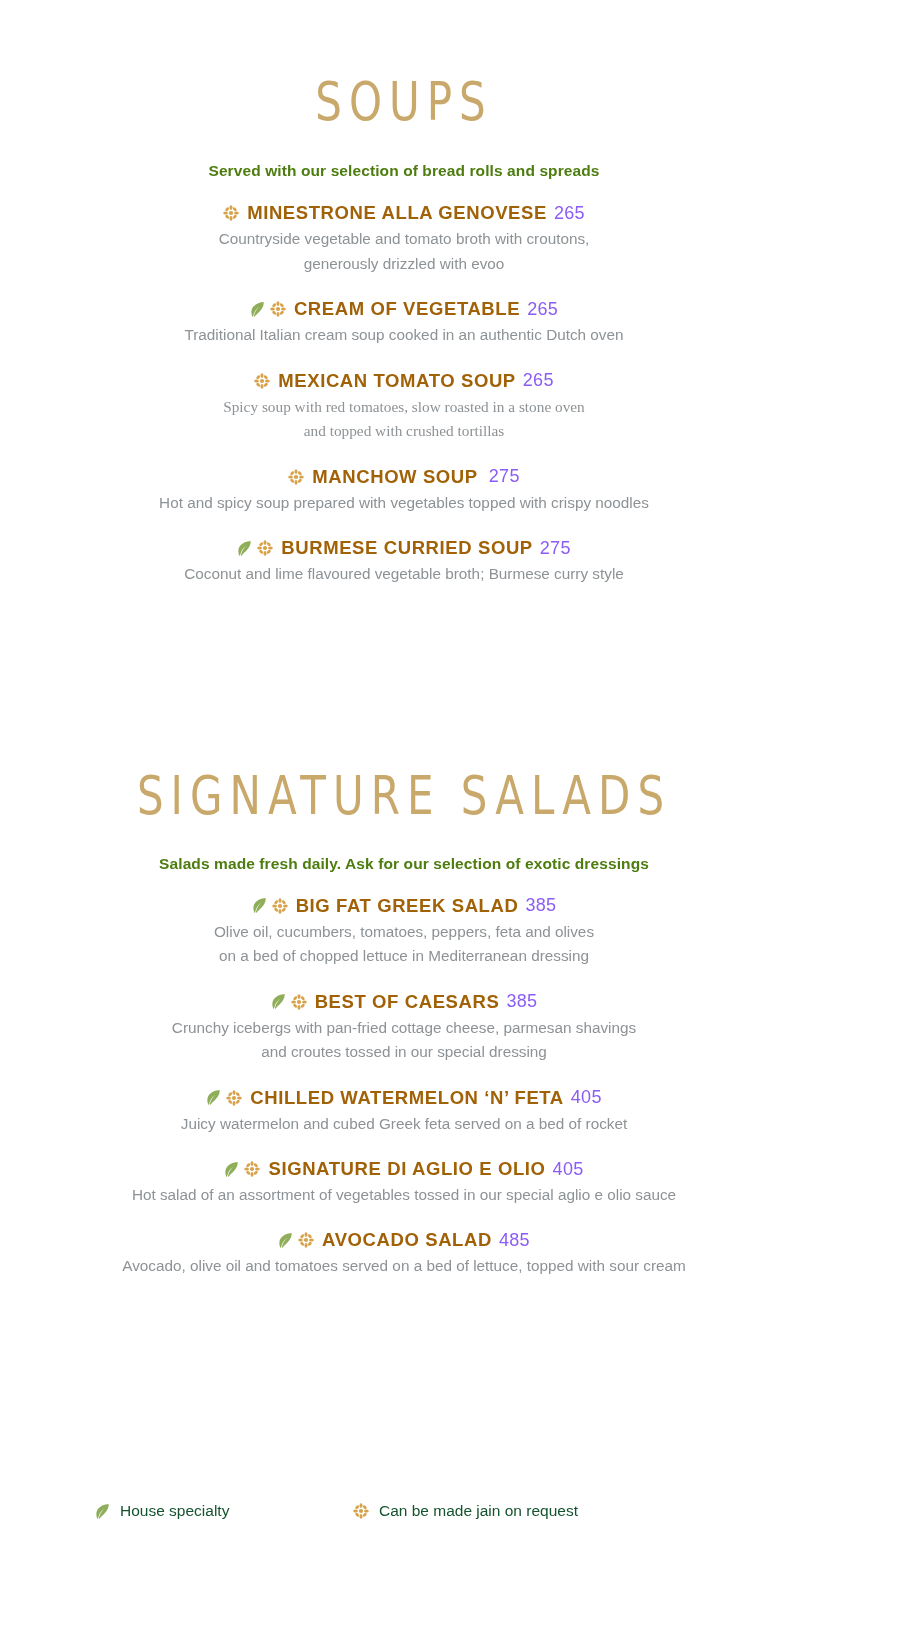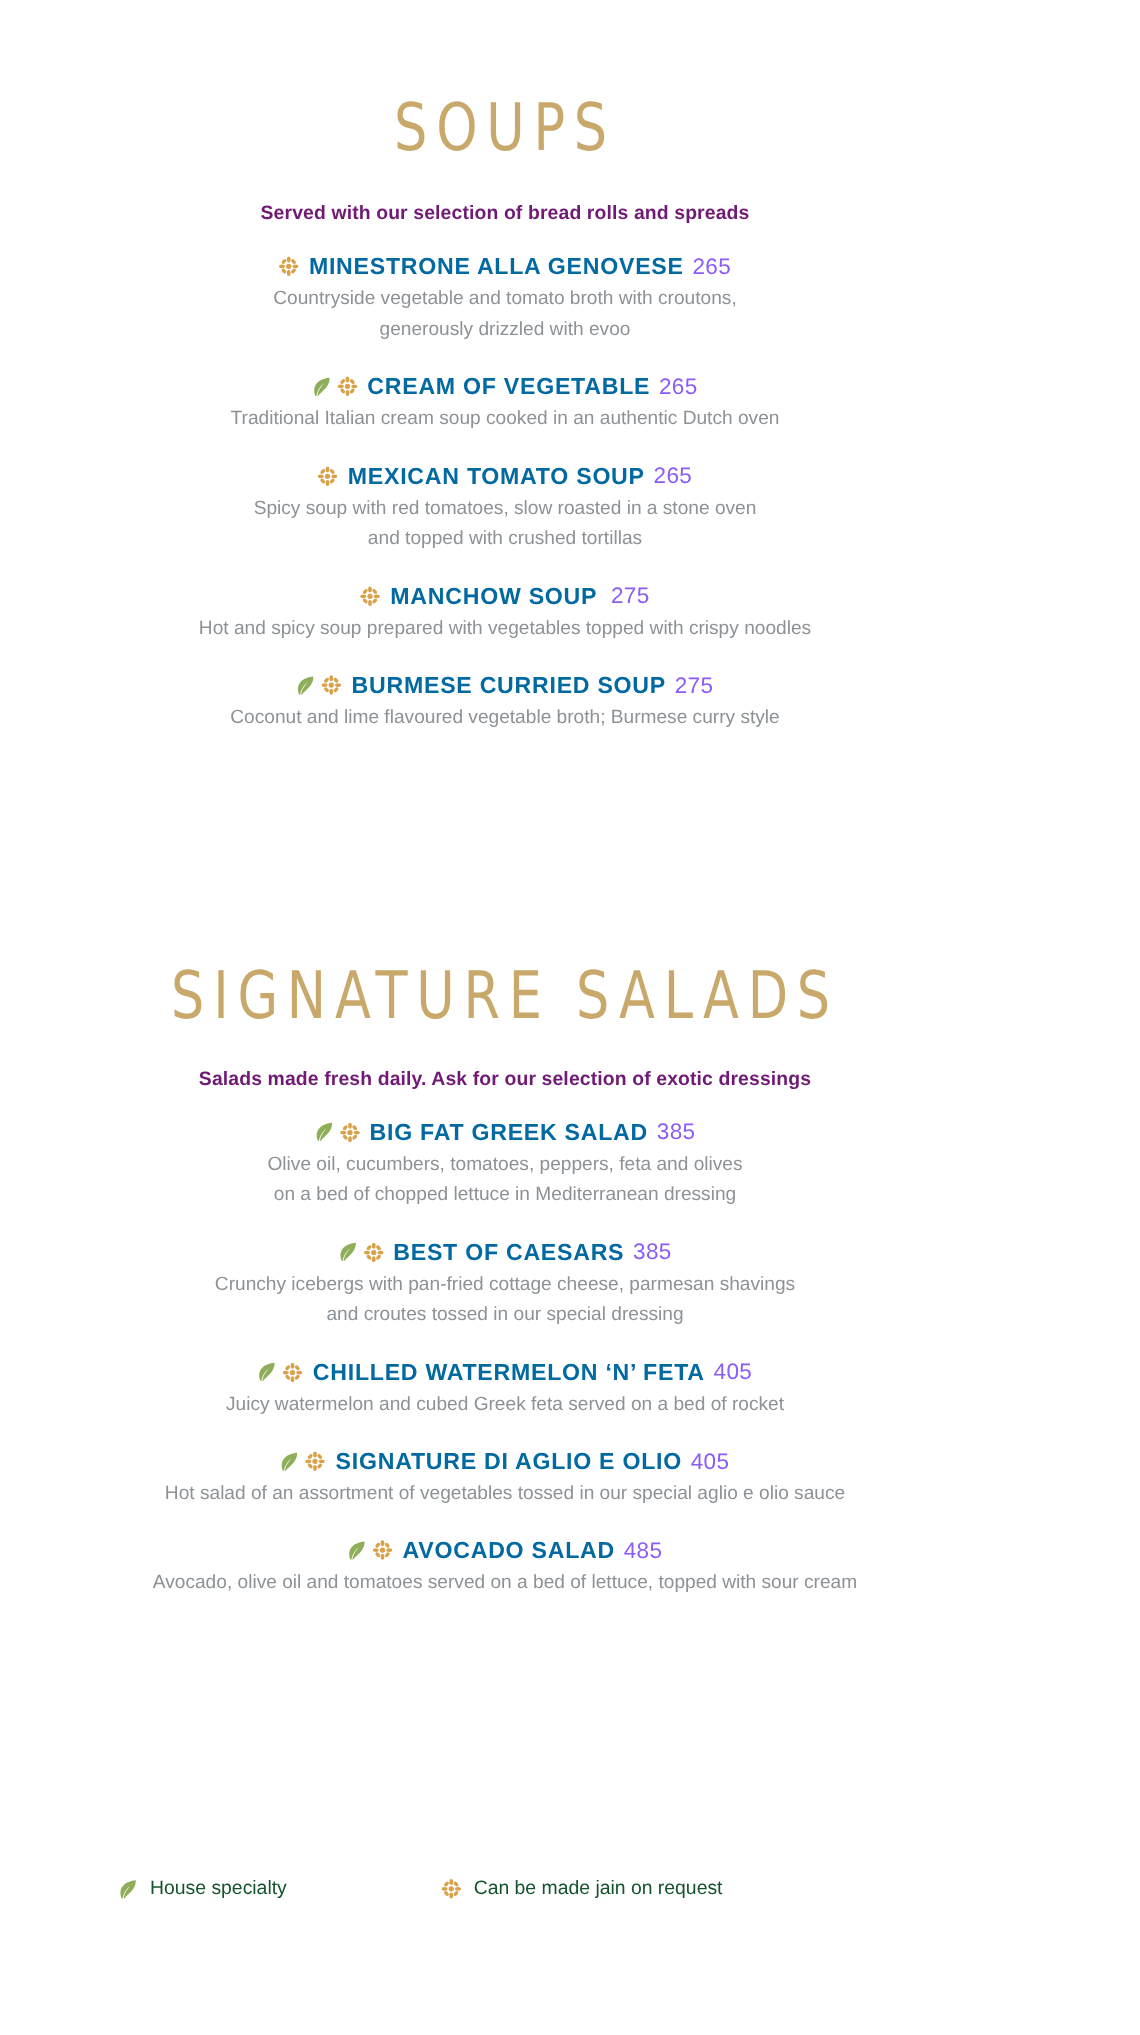--- a/index.html
+++ b/index.html
@@ -35,21 +35,21 @@
     font-size: 42px;
     line-height: 1.1;
     margin: 0;
     padding: 0;
     transform: scaleY(1.25);
     transform-origin: center top;
   }
   .section-subtitle {
     font-size: 15.5px;
     font-weight: bold;
-    color: #701a75;
+    color: #4d7c0f;
     margin-top: 26px;
     letter-spacing: 0.1px;
   }
 
   
   .items {
     margin-top: 22px;
   }
   .item {
     margin-top: 22px;
@@ -60,21 +60,21 @@
   .item-head {
     display: flex;
     align-items: center;
     justify-content: center;
     gap: 7px;
     white-space: nowrap;
   }
   .item-name {
     font-size: 18.5px;
     font-weight: bold;
-    color: #0369a1;
+    color: #a16207;
     letter-spacing: 0.6px;
   }
   .item-price {
     font-size: 18px;
     font-weight: 400;
     color: #8b5cf6;
     letter-spacing: 0.3px;
   }
   .item-desc {
     font-size: 15.3px;
@@ -211,21 +211,21 @@
                     <ellipse cx="11.8" cy="11.8" rx="2.3" ry="1.4" transform="rotate(-45 11.8 11.8)"></ellipse>
                     <ellipse cx="11.8" cy="4.2" rx="2.3" ry="1.4" transform="rotate(45 11.8 4.2)"></ellipse>
                     <ellipse cx="4.2" cy="11.8" rx="2.3" ry="1.4" transform="rotate(45 4.2 11.8)"></ellipse>
                   </g>
                 </svg>
             </span>
           </span>
           <span class="item-name">MEXICAN TOMATO SOUP</span>
           <span class="item-price">265</span>
         </div>
-        <div class="item-desc" style="white-space:pre-line;">Spicy soup with red tomatoes, slow roasted in a stone oven
+        <div class="item-desc" style="white-space:pre-line;font-family:Liberation Serif, serif;">Spicy soup with red tomatoes, slow roasted in a stone oven
 and topped with crushed tortillas</div>
       </div>
 
       <div class="item">
         <div class="item-head">
           <span class="icon-group">
             <span class="icon icon-jain">
               <svg viewBox="0 0 16 16">
                   <g fill="#d8a24a">
                     <circle cx="8" cy="8" r="2.1"></circle>

